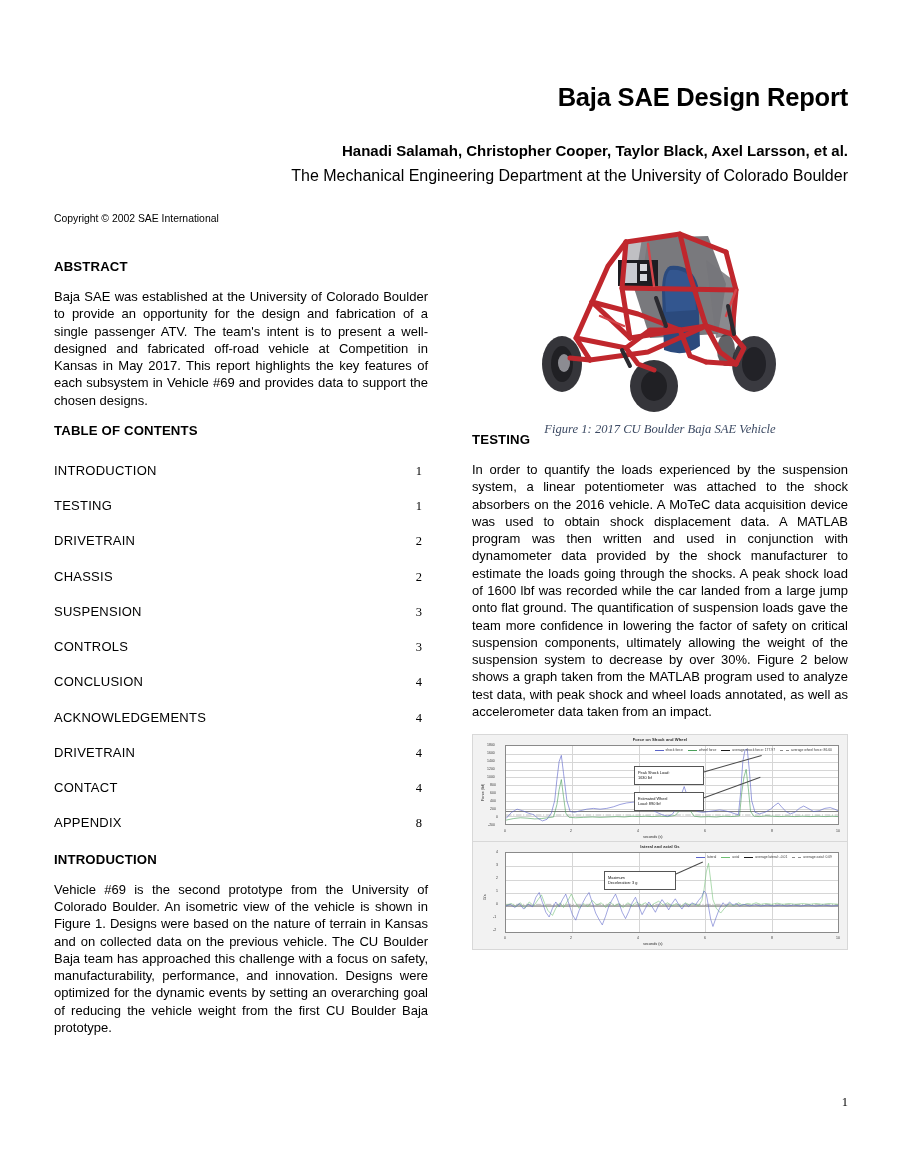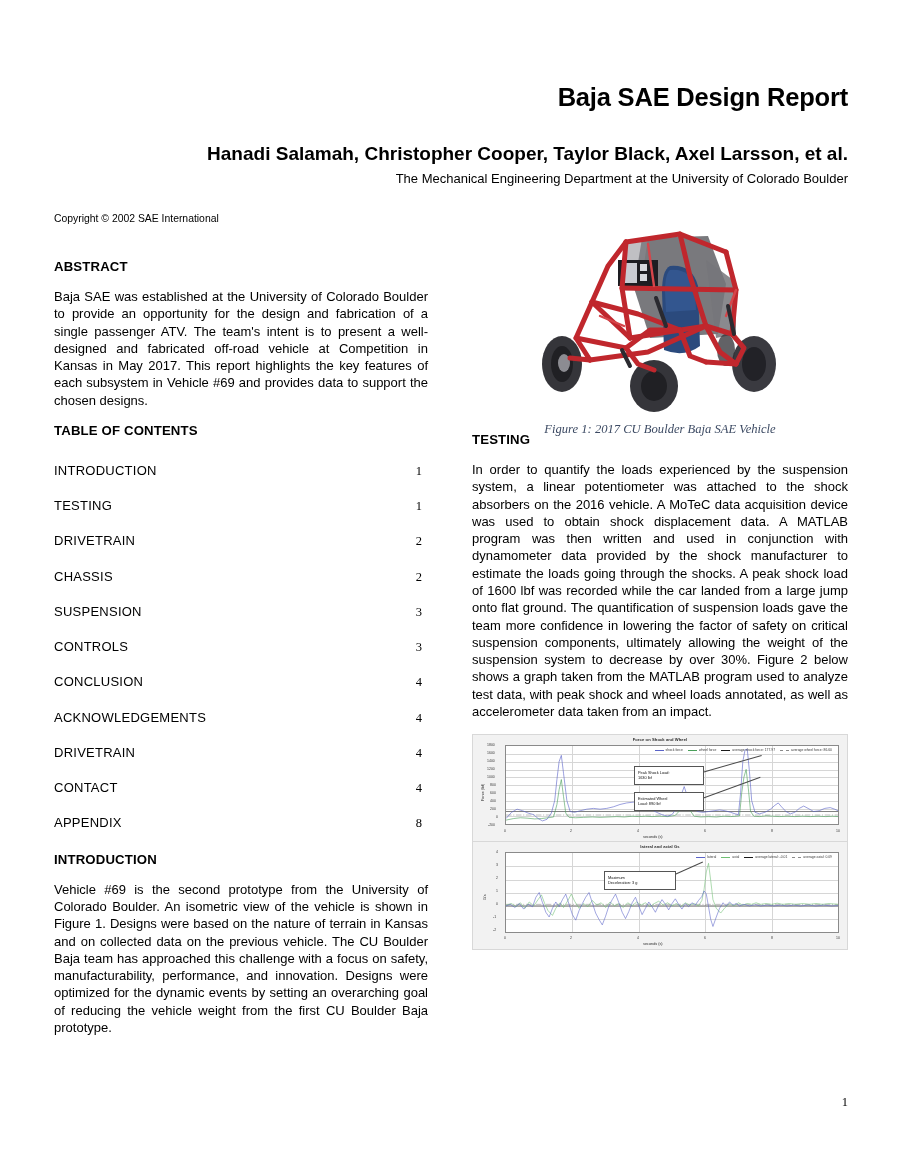--- a/index.html
+++ b/index.html
@@ -39,28 +39,28 @@
   .doc-title {
     text-align: right;
     font-size: 25.5px;
     font-weight: bold;
     margin-top: 27px;
     line-height: 1.1;
     letter-spacing: -0.2px;
   }
   .authors {
     text-align: right;
-    font-size: 19px;
+    font-size: 15px;
     font-weight: bold;
     margin-top: 31px;
     line-height: 1.25;
   }
   .affiliation {
     text-align: right;
-    font-size: 13px;
+    font-size: 16px;
     margin-top: 5px;
     line-height: 1.25;
   }
   .copyright {
     position: absolute;
     left: 54px;
     top: 213px;
     font-size: 10.4px;
     line-height: 1.2;
   }

